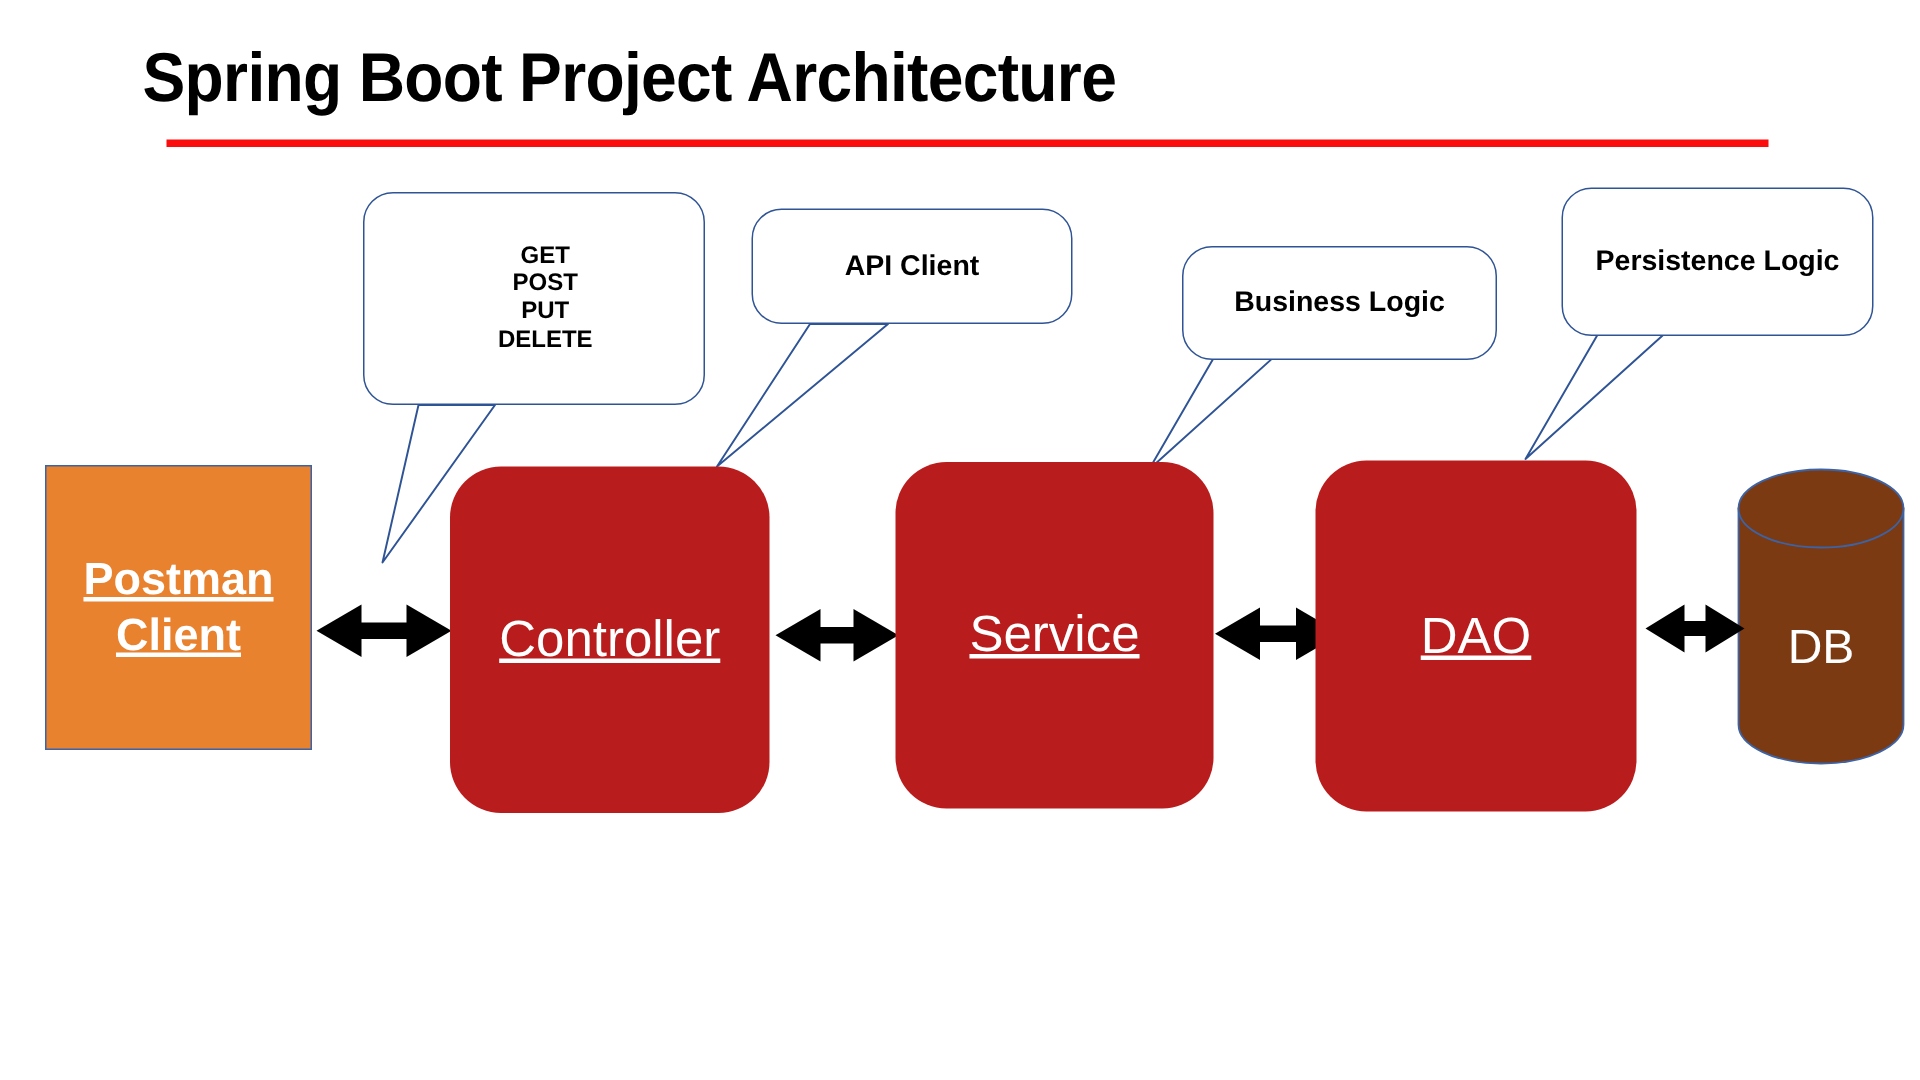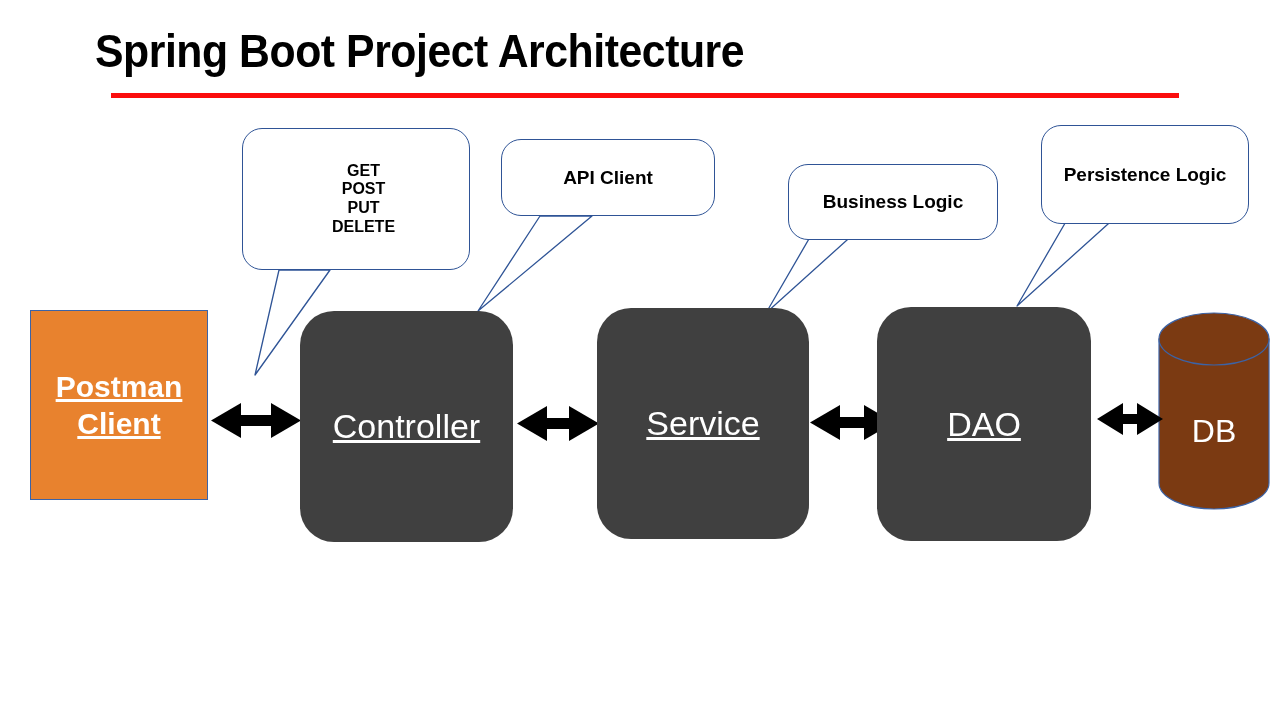--- a/index.html
+++ b/index.html
@@ -99,21 +99,21 @@
     background: #E8822E;
     border: 1.3px solid #3C63A6;
     font-family: "Liberation Sans Narrow", "Liberation Sans", sans-serif;
     font-weight: bold;
     font-size: 30px;
     line-height: 1.25;
     white-space: pre-line;
   }
 
   .node-blue {
-    background: #404040;
+    background: #b91c1c;
     border-radius: 34px;
     font-size: 34px;
     font-weight: normal;
     font-family: "Liberation Sans", sans-serif;
   }
   #node-controller { left: 300px; top: 311px; width: 213px; height: 231px; }
   #node-service    { left: 597px; top: 308px; width: 212px; height: 231px; }
   #node-dao        { left: 877px; top: 307px; width: 214px; height: 234px; }
 
   #node-db-label {

